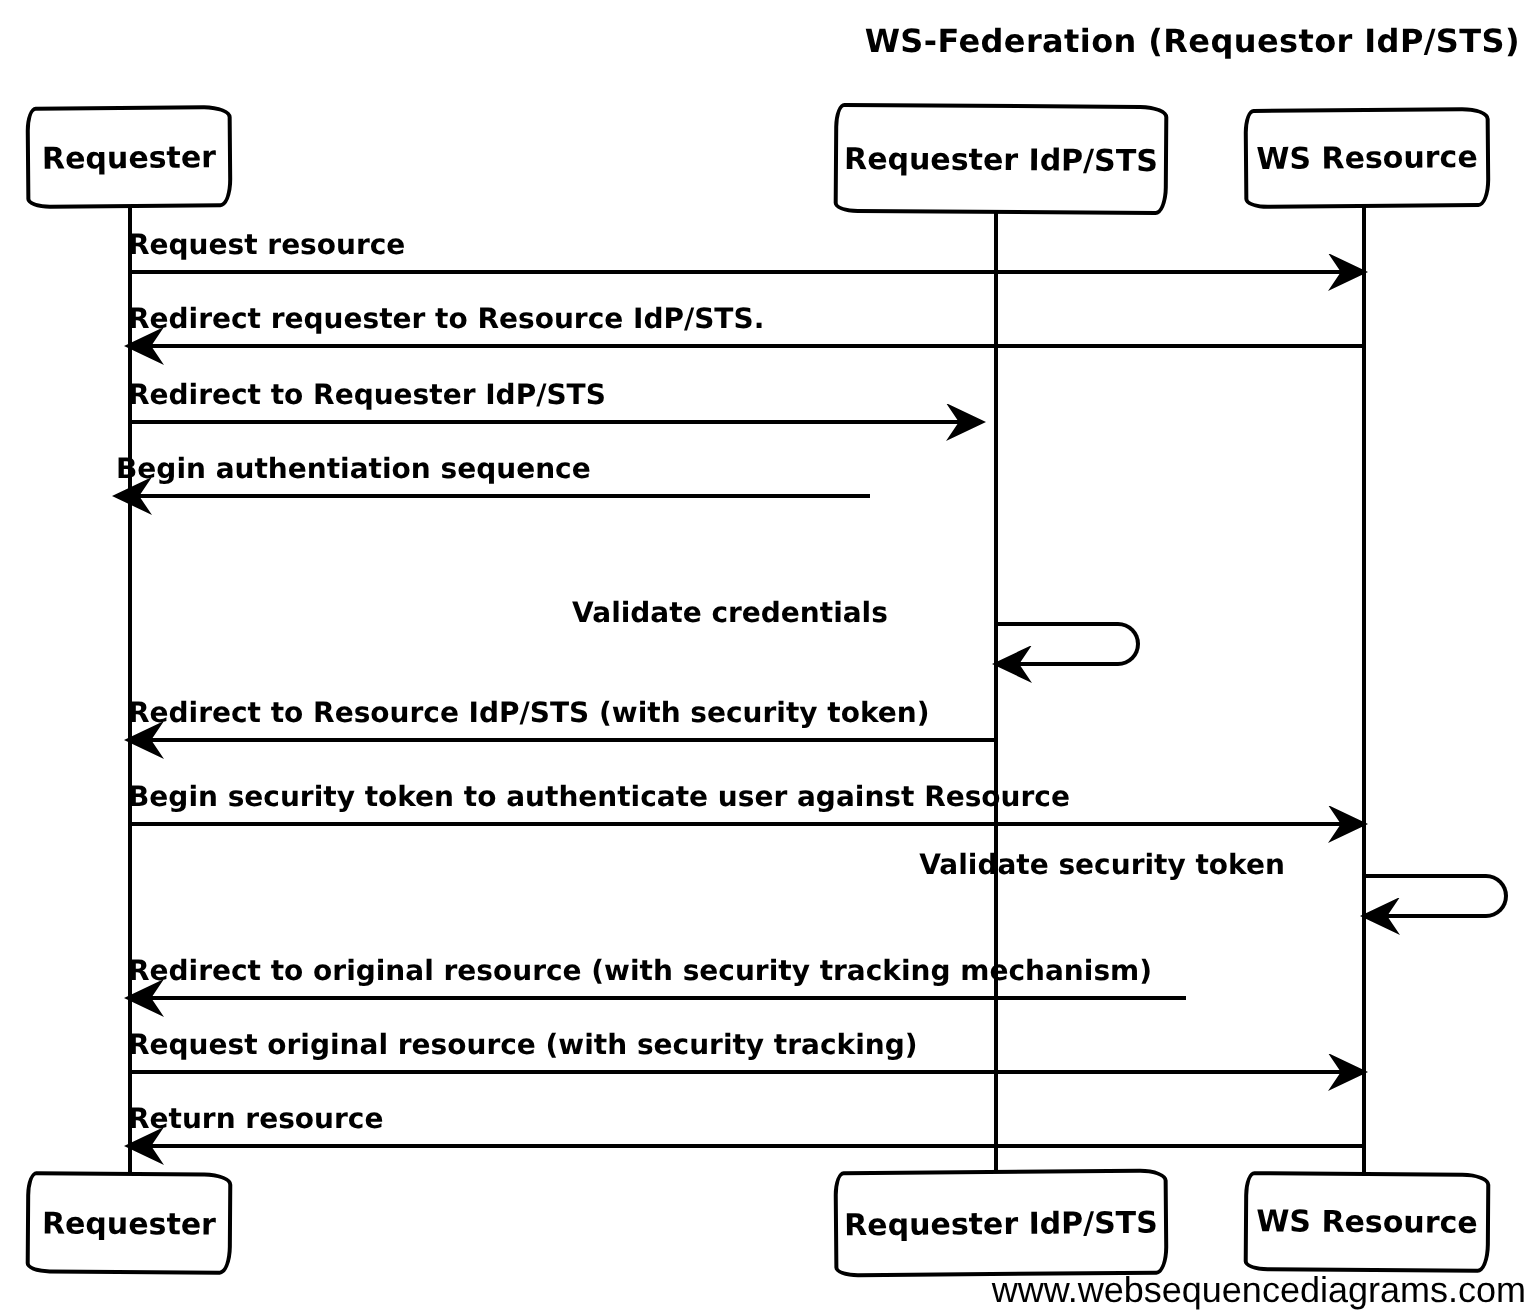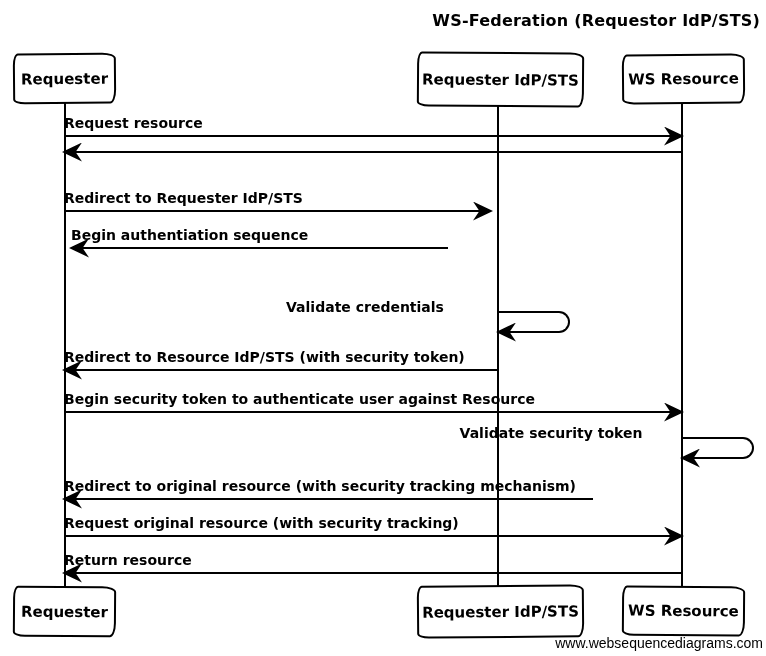--- a/index.html
+++ b/index.html
@@ -34,21 +34,21 @@
     line-height:18px;white-space:nowrap;
   }
   .self-loop{
     position:absolute;z-index:2;box-sizing:border-box;
     border:2px solid #000;border-left:none;background:transparent;
     border-radius:0 11px 11px 0;
   }
   .self-loop .head{top:auto;bottom:-10.5px;left:-1px;}
   .watermark{
     position:absolute;right:3px;top:635px;z-index:4;
-    font-family:"Liberation Sans",sans-serif;font-size:14px;color:#000;
+    font-family:"Liberation Sans",sans-serif;font-size:18px;color:#000;
   }
 </style>
 </head>
 <body>
 
 <div class="diagram">
 
   <div class="title">WS-Federation (Requestor IdP/STS)</div>
 
   <div class="lifeline" style="left:64px"></div>
@@ -66,33 +66,34 @@
   </div>
 
   <div class="msg" style="left:64px;top:114px;width:618px">
     <div class="msg-label">Request resource</div>
     <div class="msg-line">
         <i class="head right"></i>
       </div>
   </div>
 
   <div class="msg" style="left:64px;top:151px;width:618px">
+    <div class="msg-label">Redirect requester to Resource IdP/STS.</div>
     <div class="msg-line">
         <i class="head left"></i>
       </div>
   </div>
 
   <div class="msg" style="left:64px;top:189px;width:427px">
     <div class="msg-label">Redirect to Requester IdP/STS</div>
     <div class="msg-line">
         <i class="head right"></i>
       </div>
   </div>
 
-  <div class="msg" style="left:71px;top:226px;width:377px">
+  <div class="msg" style="left:58px;top:226px;width:377px">
     <div class="msg-label">Begin authentiation sequence</div>
     <div class="msg-line">
         <i class="head left"></i>
       </div>
   </div>
 
 
   <div class="self-label" style="left:240px;top:298px;width:250px">Validate credentials</div>
   <div class="self-loop" style="left:497px;top:311px;width:73px;height:22px">
     <i class="head left"></i>

